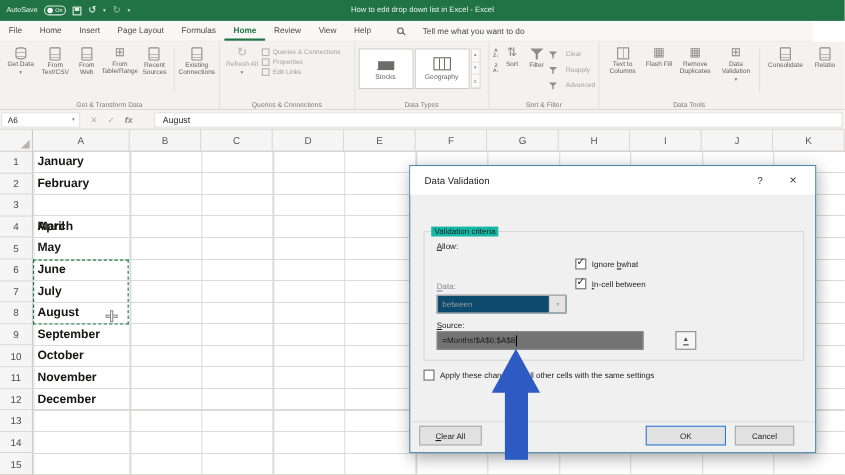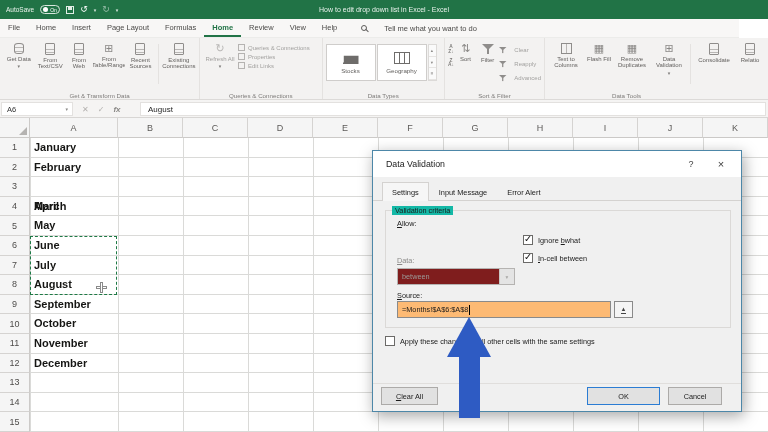--- a/index.html
+++ b/index.html
@@ -92,26 +92,26 @@
   .tabstrip{position:absolute;left:0;top:26px;right:0;height:24px;display:flex;align-items:flex-end;padding-left:9px;border-bottom:1px solid #d4d2d0}
   .dtab{padding:4px 9px 4px;font-size:7.4px;color:#1b1b1b;border:1px solid transparent;border-bottom:none;margin-bottom:-1px}
   .dtab.active{background:#f6f6f6;border-color:#d4d2d0;padding-top:5px}
   .groupbox{position:absolute;left:12px;top:59px;width:346px;height:118px;border:1px solid #dbd9d7}
   .grouplabel{position:absolute;left:6px;top:-5px;background:#14b8a6;padding:0 3px;font-size:7.3px}
   .dlabel{position:absolute;font-size:7.3px}
   .u{text-decoration:underline}
   .gray{color:#8b8a88}
   .combo{position:absolute;width:118px;height:17px;background:#fff;border:1px solid #8a8a8a;display:flex;align-items:center;padding-left:4px;font-size:7.3px}
   .combo .drop{position:absolute;right:0;top:0;bottom:0;width:15px;background:#efefef;border-left:1px solid #c9c7c5;display:flex;align-items:center;justify-content:center;font-size:5.5px;color:#555}
-  .combo.disabled{background:#7f1d1d;color:#9b9a98;border-color:#b5b3b1}
+  .combo.disabled{background:#0c4a6e;color:#9b9a98;border-color:#b5b3b1}
   .combo.disabled .drop{color:#a9a8a6;background:#e4e4e4}
   .chk{position:absolute;width:10px;height:10px;background:#fff;border:1px solid#6b6a68}
   .chk .mark{position:absolute;left:0px;top:-3px;font-size:9.5px;font-weight:bold;color:#1a1a1a}
   .chklabel{position:absolute;font-size:7.3px}
-  .srcinput{position:absolute;left:24px;top:150px;width:214px;height:17px;background:#fdba74;border:1px solid #8a8a8a;display:flex;align-items:center;padding-left:4px;font-size:7.3px}
+  .srcinput{position:absolute;left:24px;top:150px;width:188px;height:17px;background:#737373;border:1px solid #8a8a8a;display:flex;align-items:center;padding-left:4px;font-size:7.3px}
   .caretbar{display:inline-block;width:1px;height:10px;background:#000;margin-left:1px}
   .collapsebtn{position:absolute;left:241px;top:150px;width:19px;height:17px;background:#f5f5f5;border:1px solid #8a8a8a;display:flex;align-items:center;justify-content:center}
   .collapse-glyph{font-size:6px;color:#444;line-height:1;border-bottom:1.5px solid #444;padding-bottom:1px}
   .dlg-sep{position:absolute;left:0;right:0;top:232px;height:1px;background:#e0dedc}
   .dbtn{position:absolute;top:236px;height:18px;background:#e1e1e1;border:1px solid #acaaa8;display:flex;align-items:center;justify-content:center;font-size:7.3px;color:#1b1b1b}
   .dbtn.clear{left:8px;width:57px}
   .dbtn.ok{left:214px;width:73px;border:1.6px solid var(--ok-border)}
   .dbtn.cancel{left:295px;width:54px}
 
   
@@ -354,25 +354,20 @@
       <div class="cellv" style="top: 199px;">November</div>
       <div class="cellv" style="top: 218.6px;">December</div>
     </div>
 </div>
 
 <div class="dialog">
   <div class="dlg-title">Data Validation</div>
   <div class="dlg-help">?</div>
   <div class="dlg-close">×</div>
 
-  <div class="tabstrip">
-    <span class="dtab active">Settings</span>
-    <span class="dtab">Input Message</span>
-    <span class="dtab">Error Alert</span>
-  </div>
 
   <div class="groupbox">
     <span class="grouplabel">Validation criteria</span>
   </div>
 
   <div class="dlabel" style="left:24px;top:68px">
     <span class="u">A</span><span>llow:</span>
   </div>
 
   <div class="chk" style="left:150px;top:84px">

